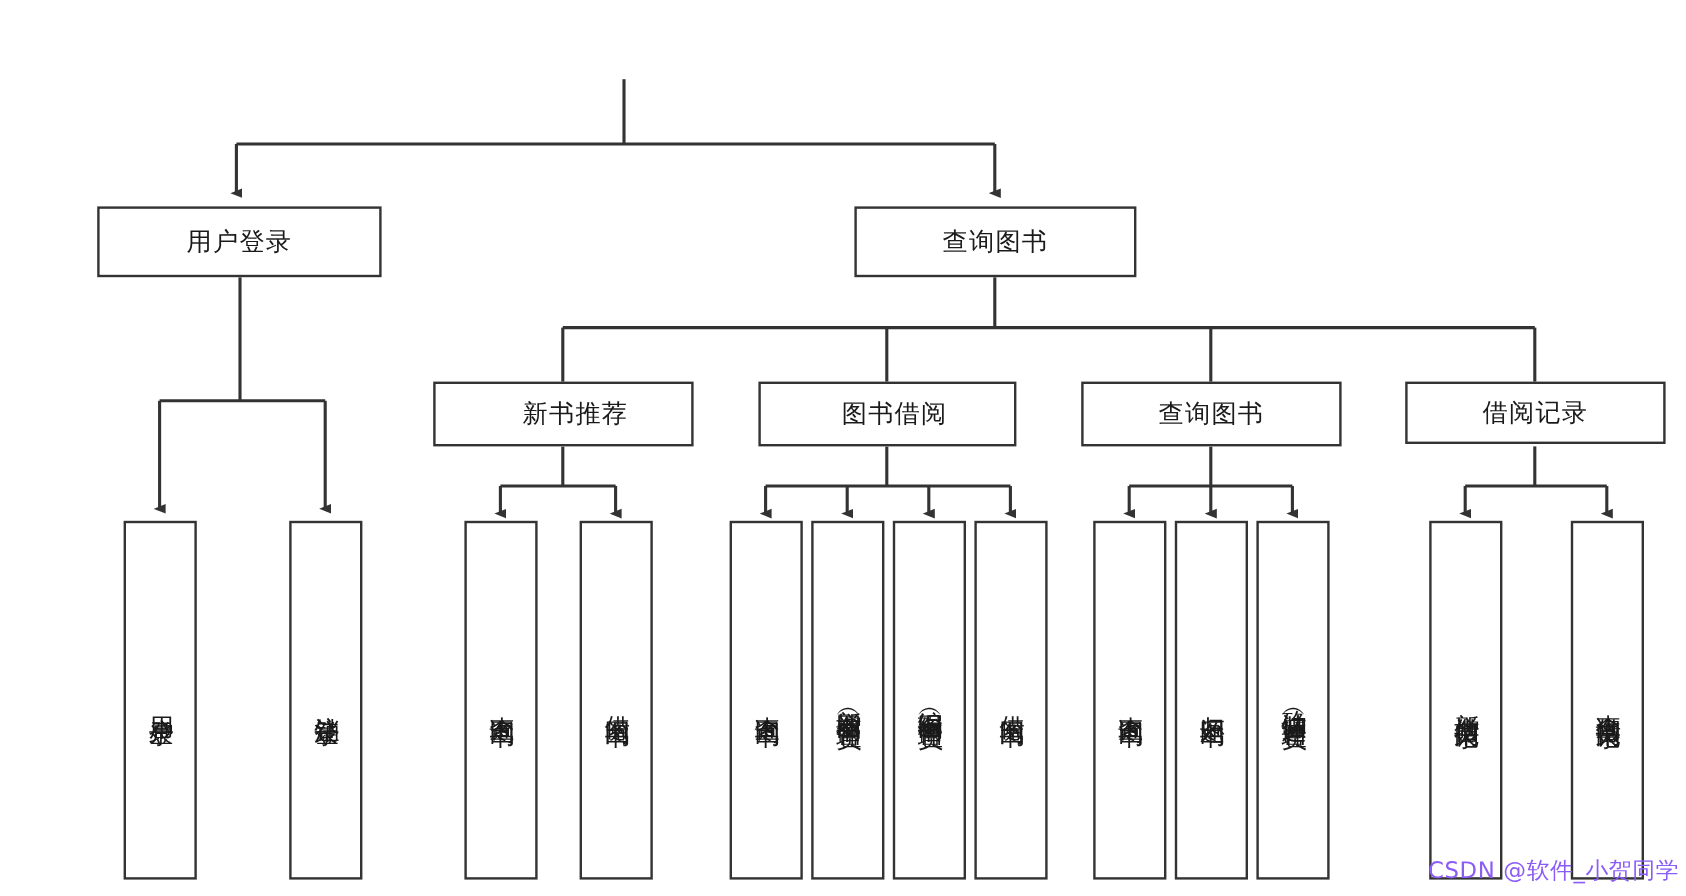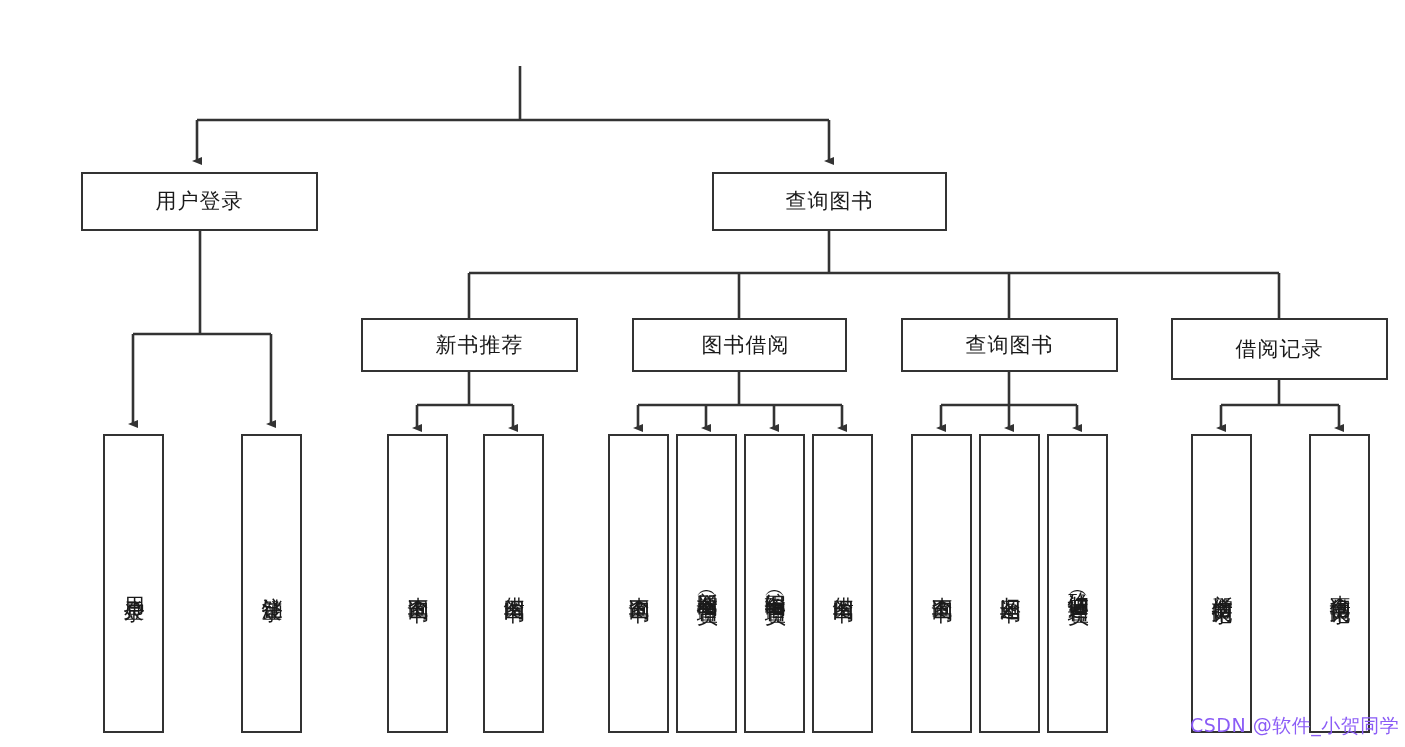--- a/index.html
+++ b/index.html
@@ -131,21 +131,21 @@
     </g>
   </svg>
 
 
   <div class="node node-h" style="left:81px; top:172px; width:237px; height:59px;">用户登录</div>
   <div class="node node-h" style="left:712px; top:172px; width:235px; height:59px;">查询图书</div>
 
   <div class="node node-h" style="left:361px; top:318px; width:217px; height:54px;padding-left:20px;">新书推荐</div>
   <div class="node node-h" style="left:632px; top:318px; width:215px; height:54px;padding-left:12px;">图书借阅</div>
   <div class="node node-h" style="left:901px; top:318px; width:217px; height:54px;">查询图书</div>
-  <div class="node node-h" style="left:1171px; top:318px; width:217px; height:62px;">借阅记录</div>
+  <div class="node node-h" style="left:1171px; top:318px; width:217px; height:52px;">借阅记录</div>
 
   <div class="node node-v" style="left:103px; top:434px; width:61px; height:299px;">
     <span class="vtext">用户登录</span>
   </div>
   <div class="node node-v" style="left:241px; top:434px; width:61px; height:299px;">
     <span class="vtext">注销登录</span>
   </div>
 
   <div class="node node-v" style="left:387px; top:434px; width:61px; height:299px;">
     <span class="vtext">查询图书</span>

